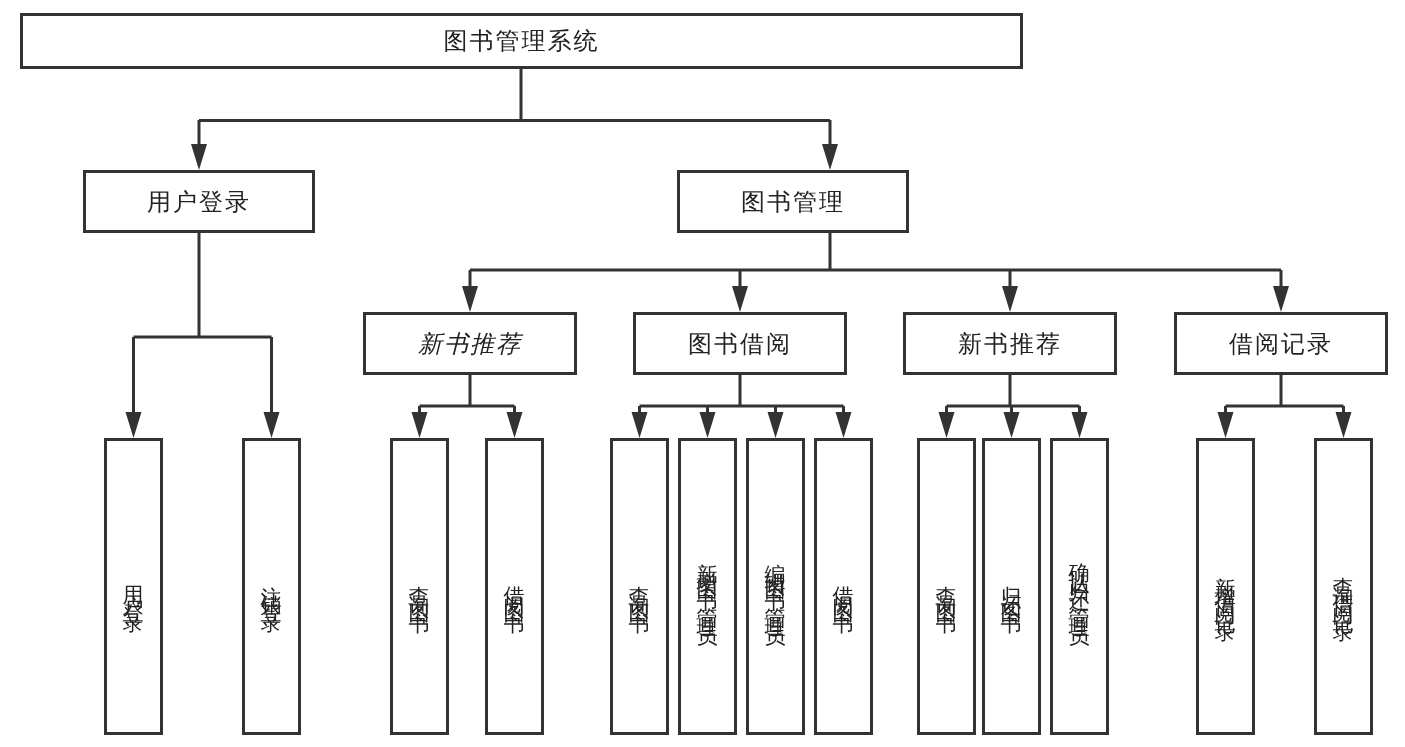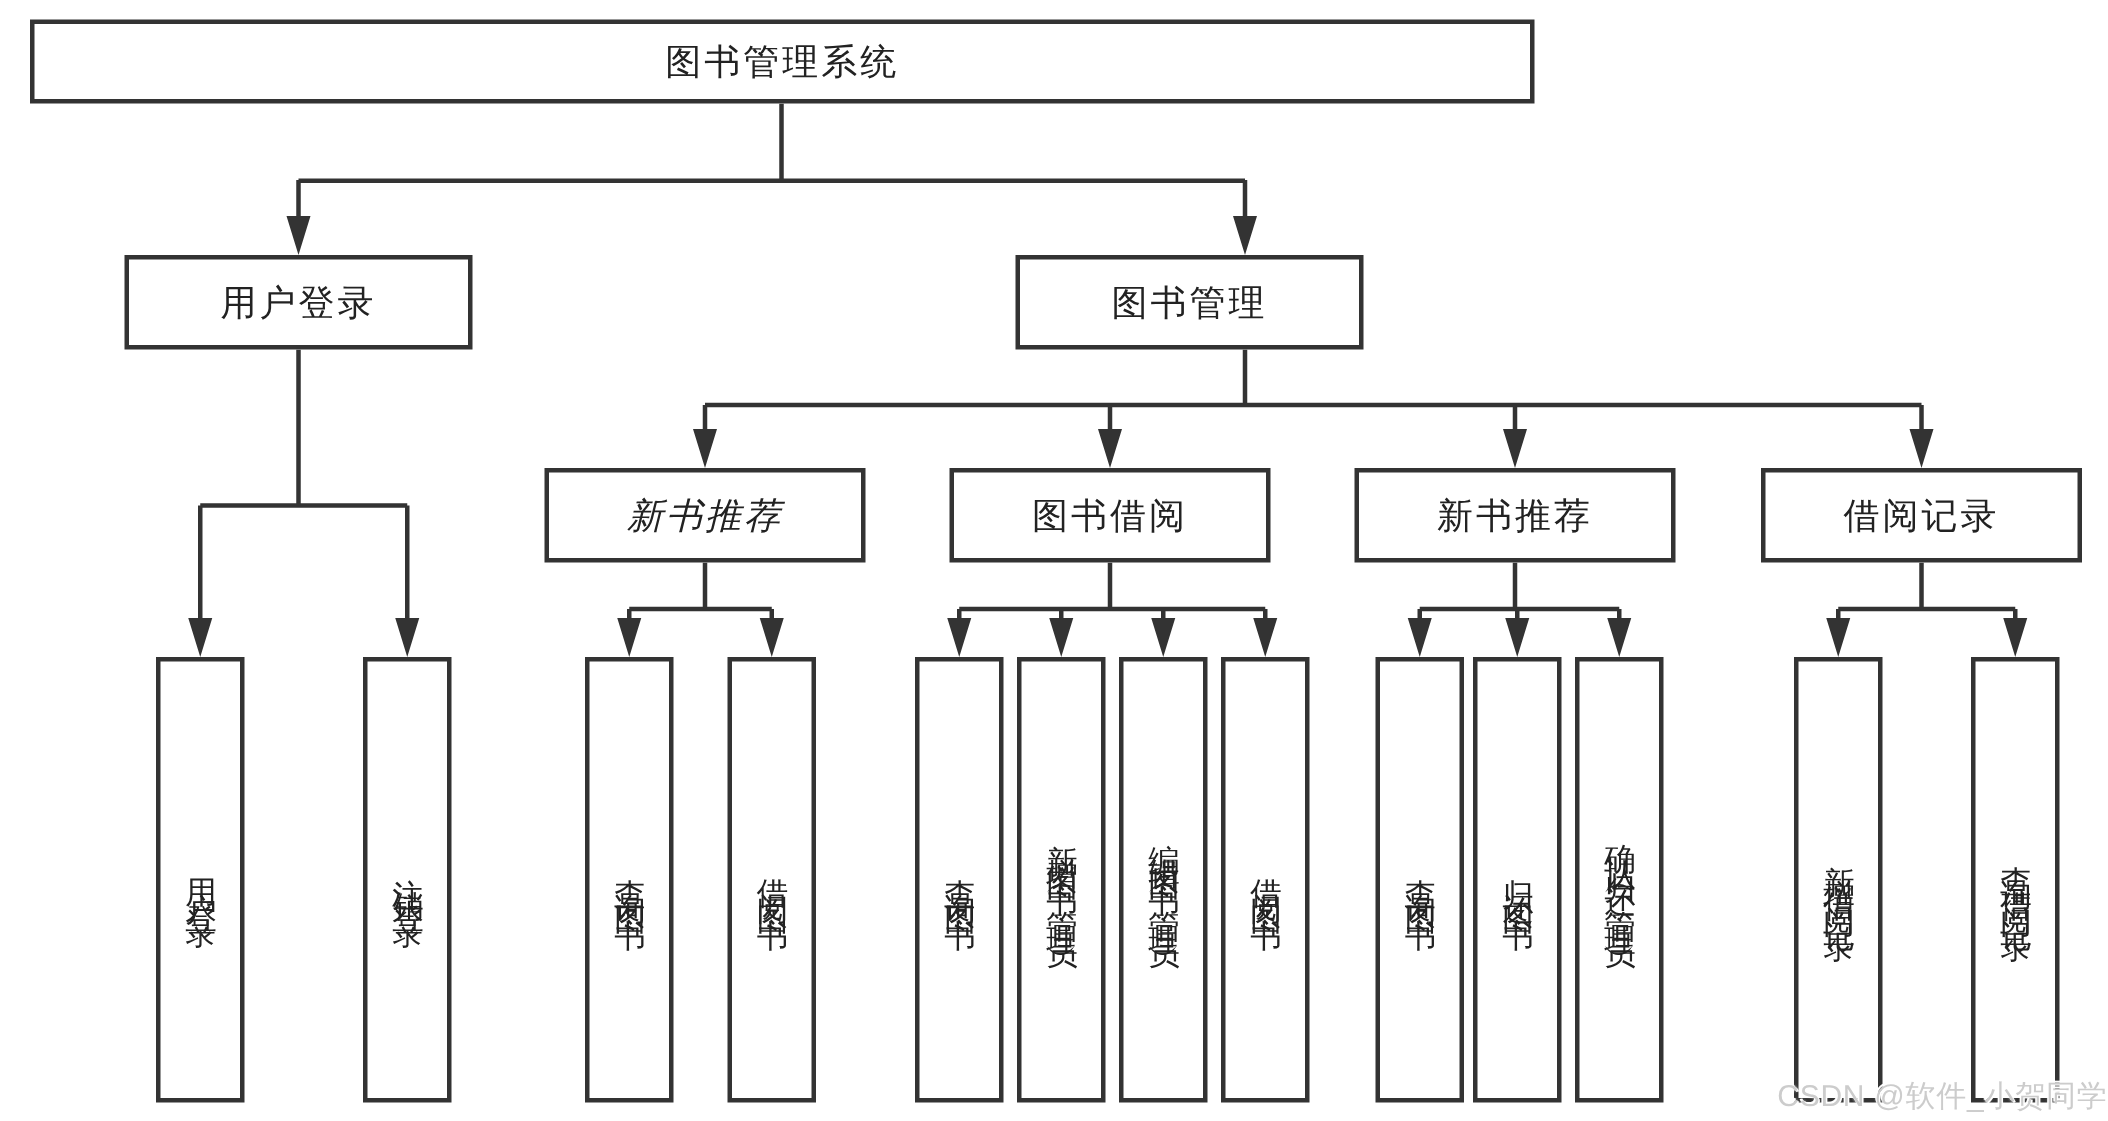--- a/index.html
+++ b/index.html
@@ -96,15 +96,14 @@
   <div class="leaf" style="left:746px;">编辑图书（管理员）</div>
   <div class="leaf" style="left:814px;">借阅图书</div>
 
   <div class="leaf" style="left:917px;">查询图书</div>
   <div class="leaf" style="left:982px;">归还图书</div>
   <div class="leaf" style="left:1050px;">确认归还（管理员）</div>
 
   <div class="leaf" style="left:1196px;">新增借阅记录</div>
   <div class="leaf" style="left:1314px;">查询借阅记录</div>
 
-  <div class="watermark">CSDN @软件_小贺同学</div>
 
 </div>
 
 </body></html>

